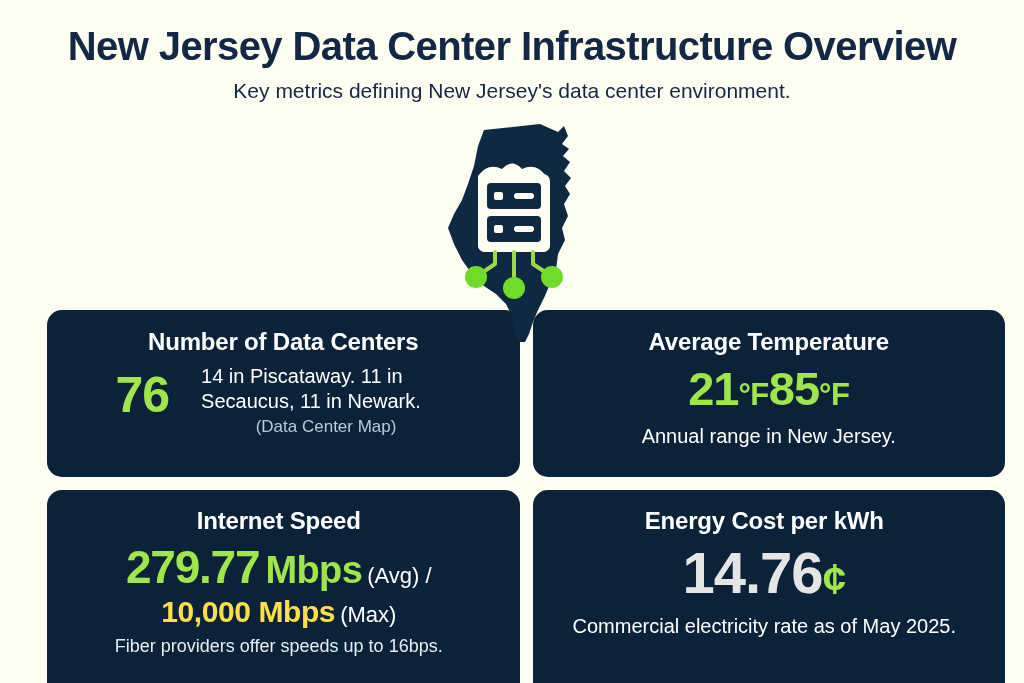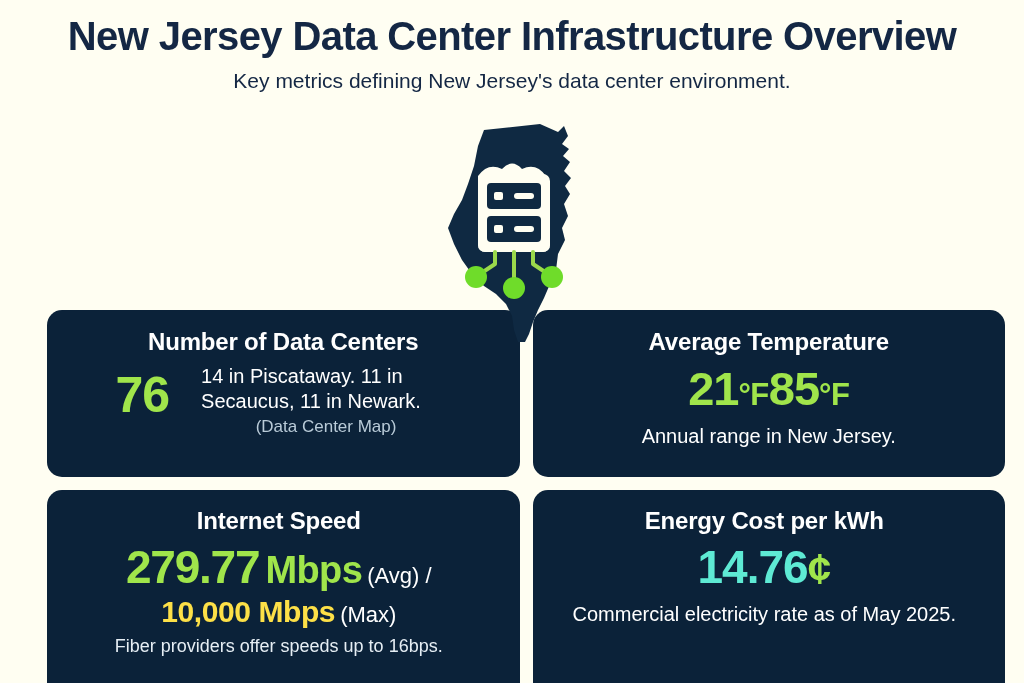--- a/index.html
+++ b/index.html
@@ -20,21 +20,21 @@
     height: 683px;
   }
 
   
   .header {
     position: absolute;
     top: 0;
     left: 0;
     width: 1024px;
     text-align: center;
-    padding-top: 14px;
+    padding-top: 24px;
     box-sizing: border-box;
   }
   .main-title {
     font-size: 40px;
     font-weight: bold;
     color: #142744;
     letter-spacing: -0.6px;
     line-height: 1.12;
     margin: 0;
     white-space: nowrap;
@@ -200,23 +200,23 @@
     line-height: 1.25;
   }
 
   
   .c4-value {
     margin-top: 8px;
     line-height: 1.0;
     white-space: nowrap;
   }
   .cost-num {
-    font-size: 46px;
-    font-weight: bold;
-    color: #5eead4;
+    font-size: 58px;
+    font-weight: bold;
+    color: #e5e5e5;
     letter-spacing: -1px;
   }
   .cost-unit {
     font-size: 42px;
     font-weight: bold;
     color: #A0E54B;
   }
   .c4-foot {
     color: #FFFFFF;
     font-size: 20px;

